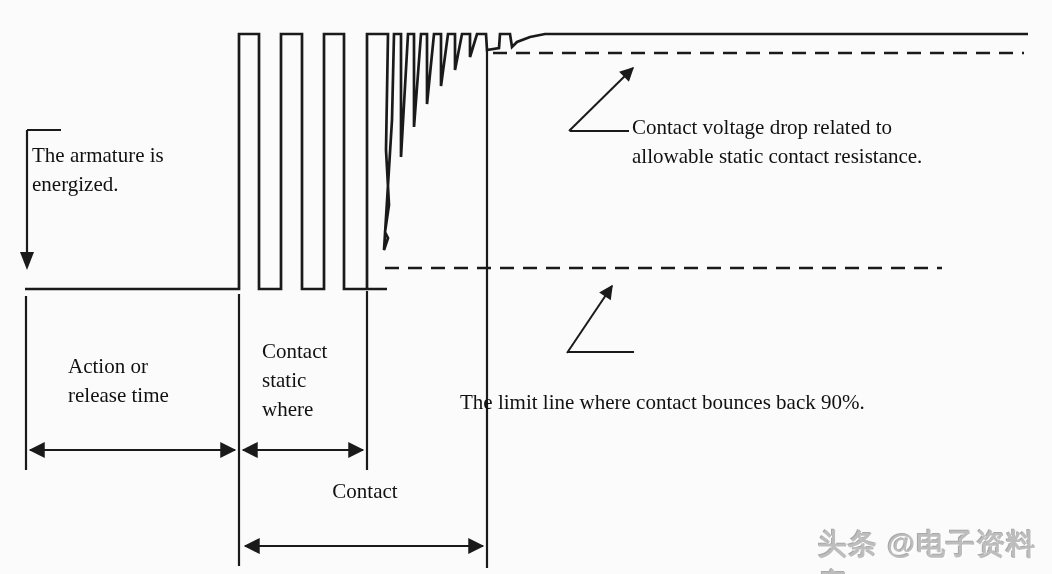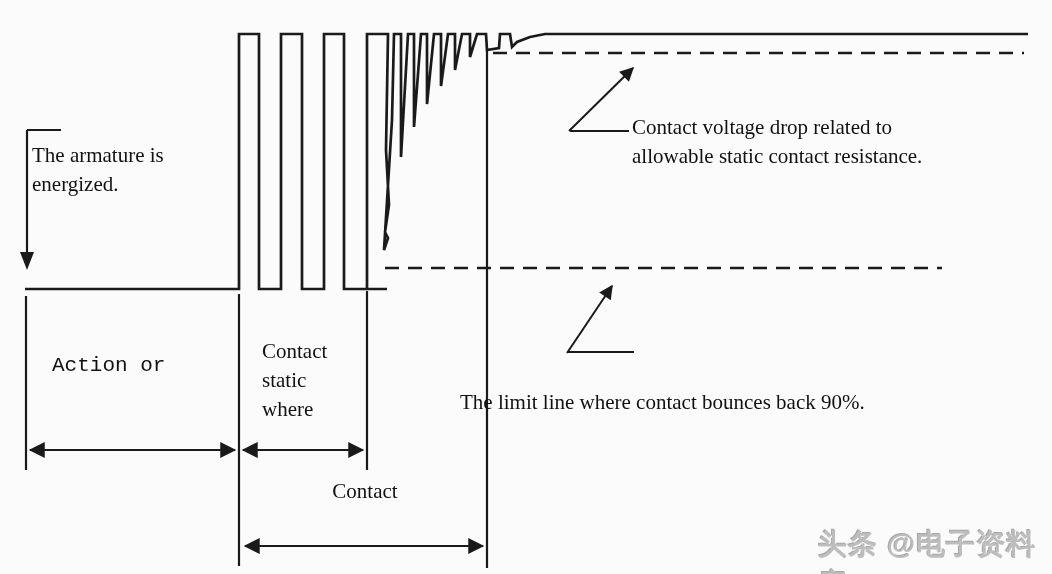--- a/index.html
+++ b/index.html
@@ -75,22 +75,23 @@
 
   <div class="lbl" style="left:32px;top:141px;">
     <span>The armature is</span><br>
     <span>energized.</span>
   </div>
 
   <div class="lbl" style="left:460px;top:388px;">
     <span>The limit line where contact bounces back 90%.</span>
   </div>
 
-  <div class="lbl" style="left:52px;top:352px;font-family:Liberation Mono, monospace;">
+  <div class="lbl" style="left:68px;top:352px;">
     <span>Action or</span><br>
+    <span>release time</span>
   </div>
 
   <div class="lbl" style="left:262px;top:337px;">
     <span>Contact</span><br>
     <span>static</span><br>
     <span>where</span>
   </div>
 
   <div class="lbl centered" style="left:260px;top:477px;width:210px;">
     <span>Contact</span><br>

